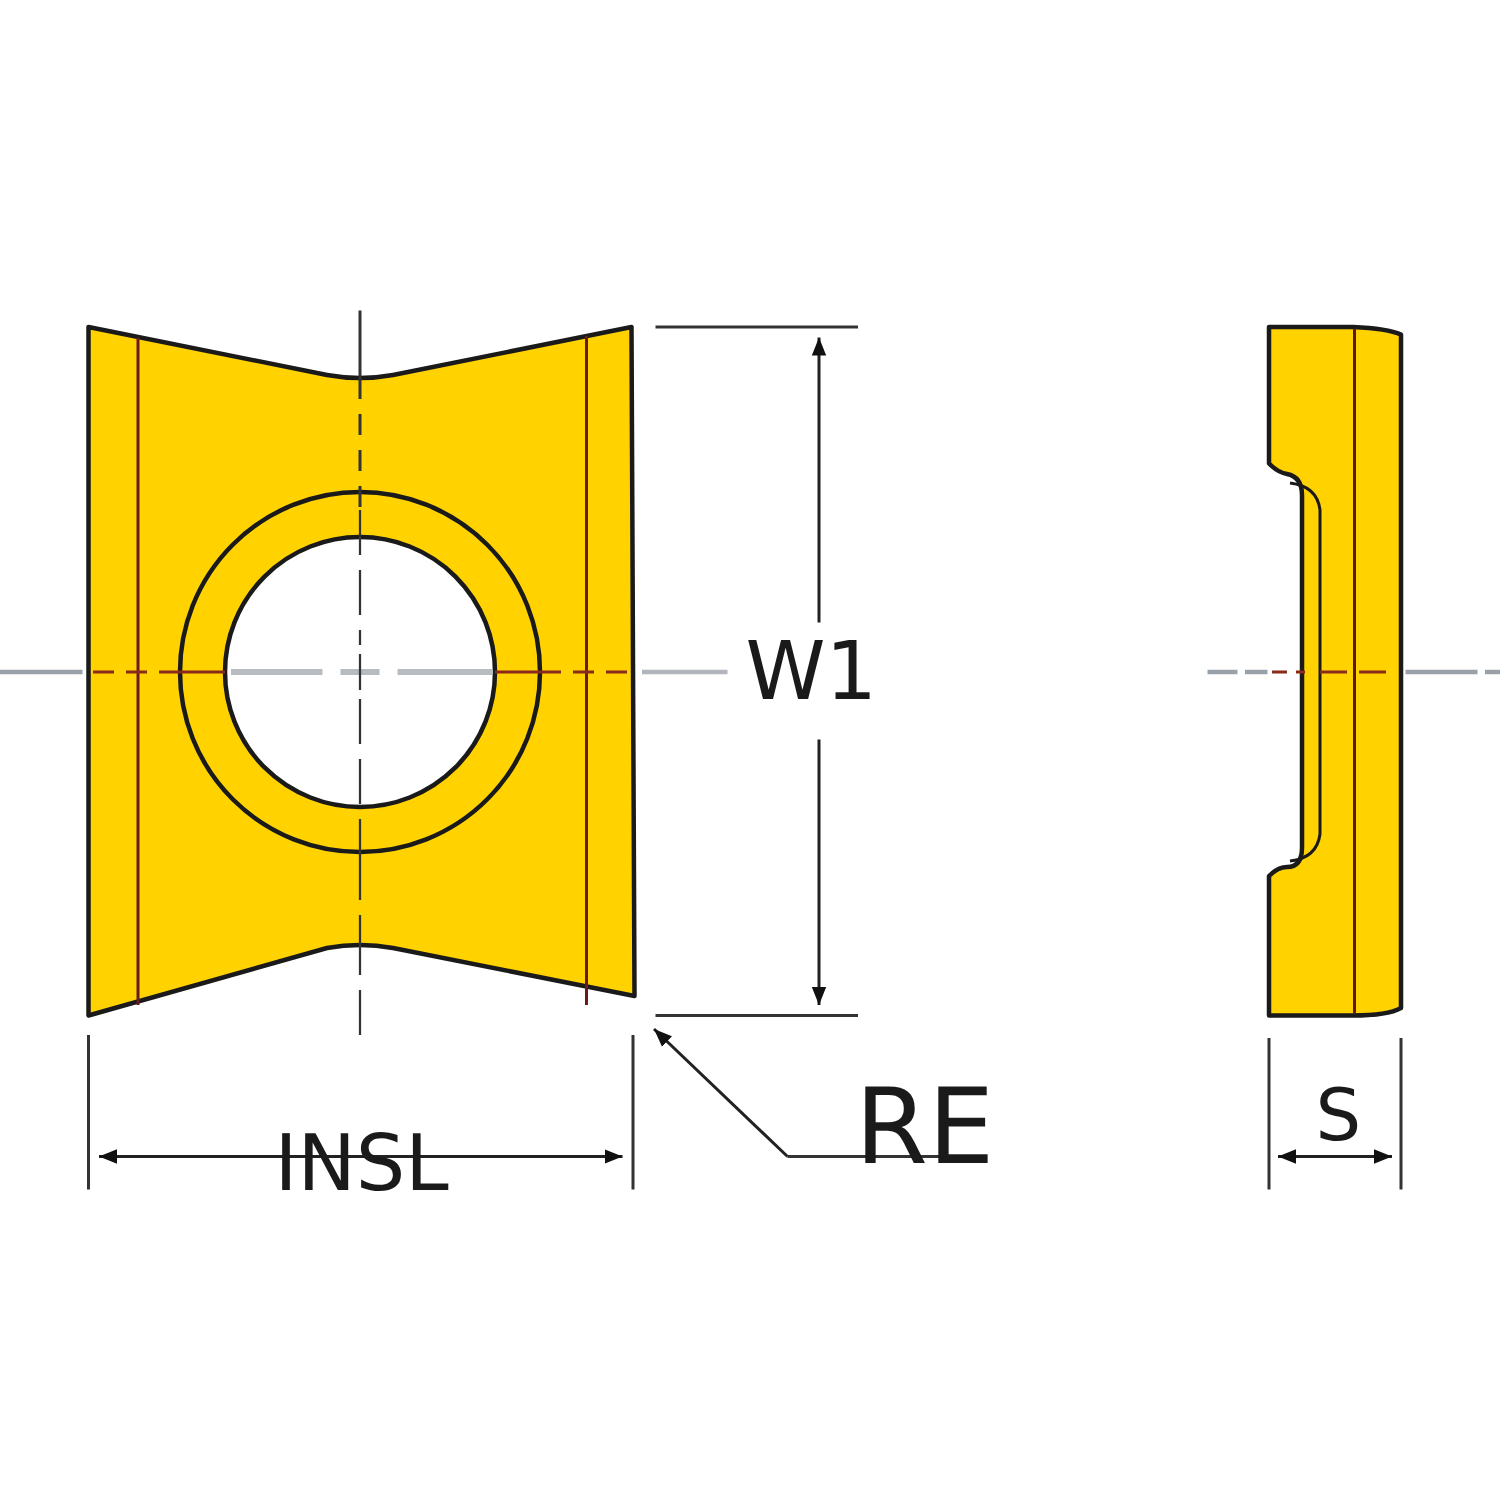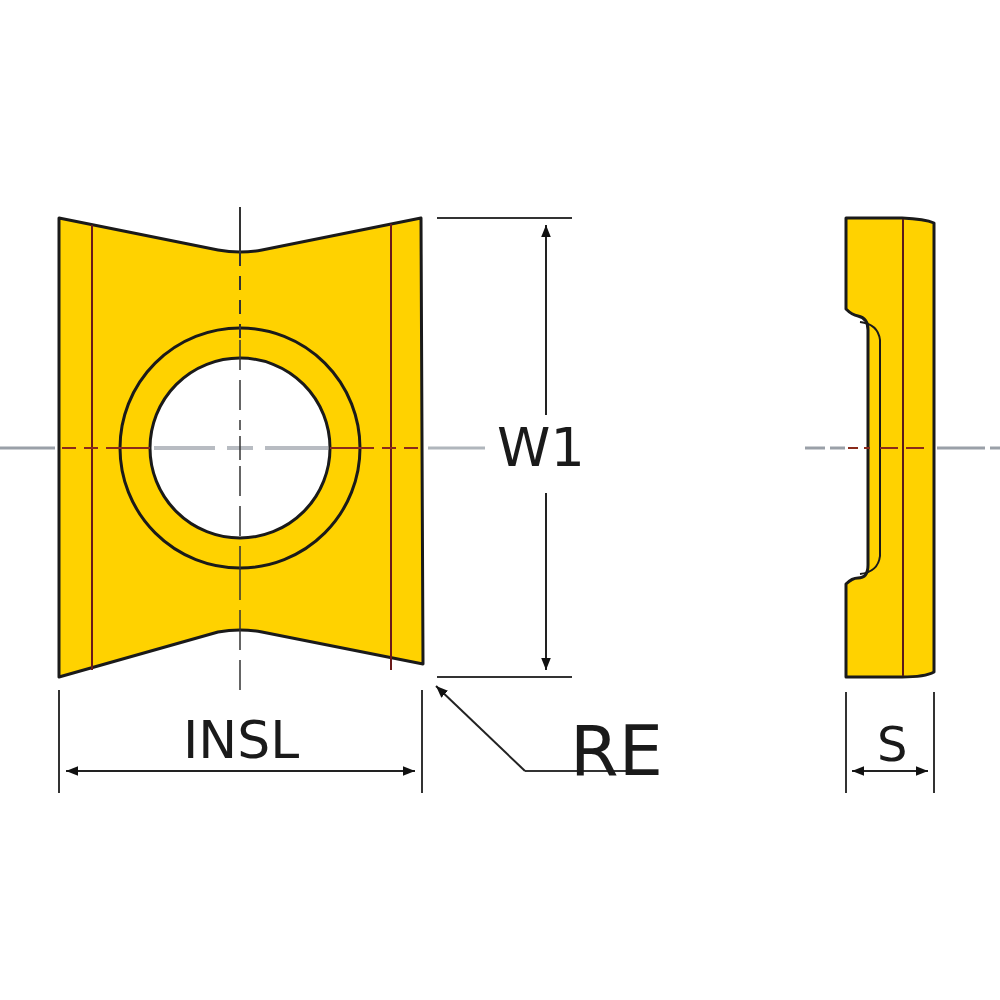--- a/index.html
+++ b/index.html
@@ -7,21 +7,21 @@
   .canvas { position: relative; width: 888px; height: 1000px; }
   svg { position: absolute; left: 0; top: 0; }
   .label {
     position: absolute;
     font-family: "DejaVu Sans", sans-serif;
     color: #1a1a1a;
     line-height: 1;
     white-space: nowrap;
   }
   .lbl-w1 { left: 497px; top: 421px; font-size: 54px; }
-  .lbl-insl { left: 183px; top: 714px; font-size: 52px; }
+  .lbl-insl { left: 183px; top: 750px; font-size: 52px; }
   .lbl-re { left: 570px; top: 716px; font-size: 70px; }
   .lbl-s { left: 877px; top: 720px; font-size: 48px; }
 </style>
 </head>
 <body>
 
 <div class="canvas">
   <svg width="1000" height="1000" viewBox="0 0 1000 1000">
     <defs>
       <marker id="arr" viewBox="0 0 10 10" refX="10" refY="5" markerWidth="12" markerHeight="12" orient="auto-start-reverse" markerUnits="userSpaceOnUse">

